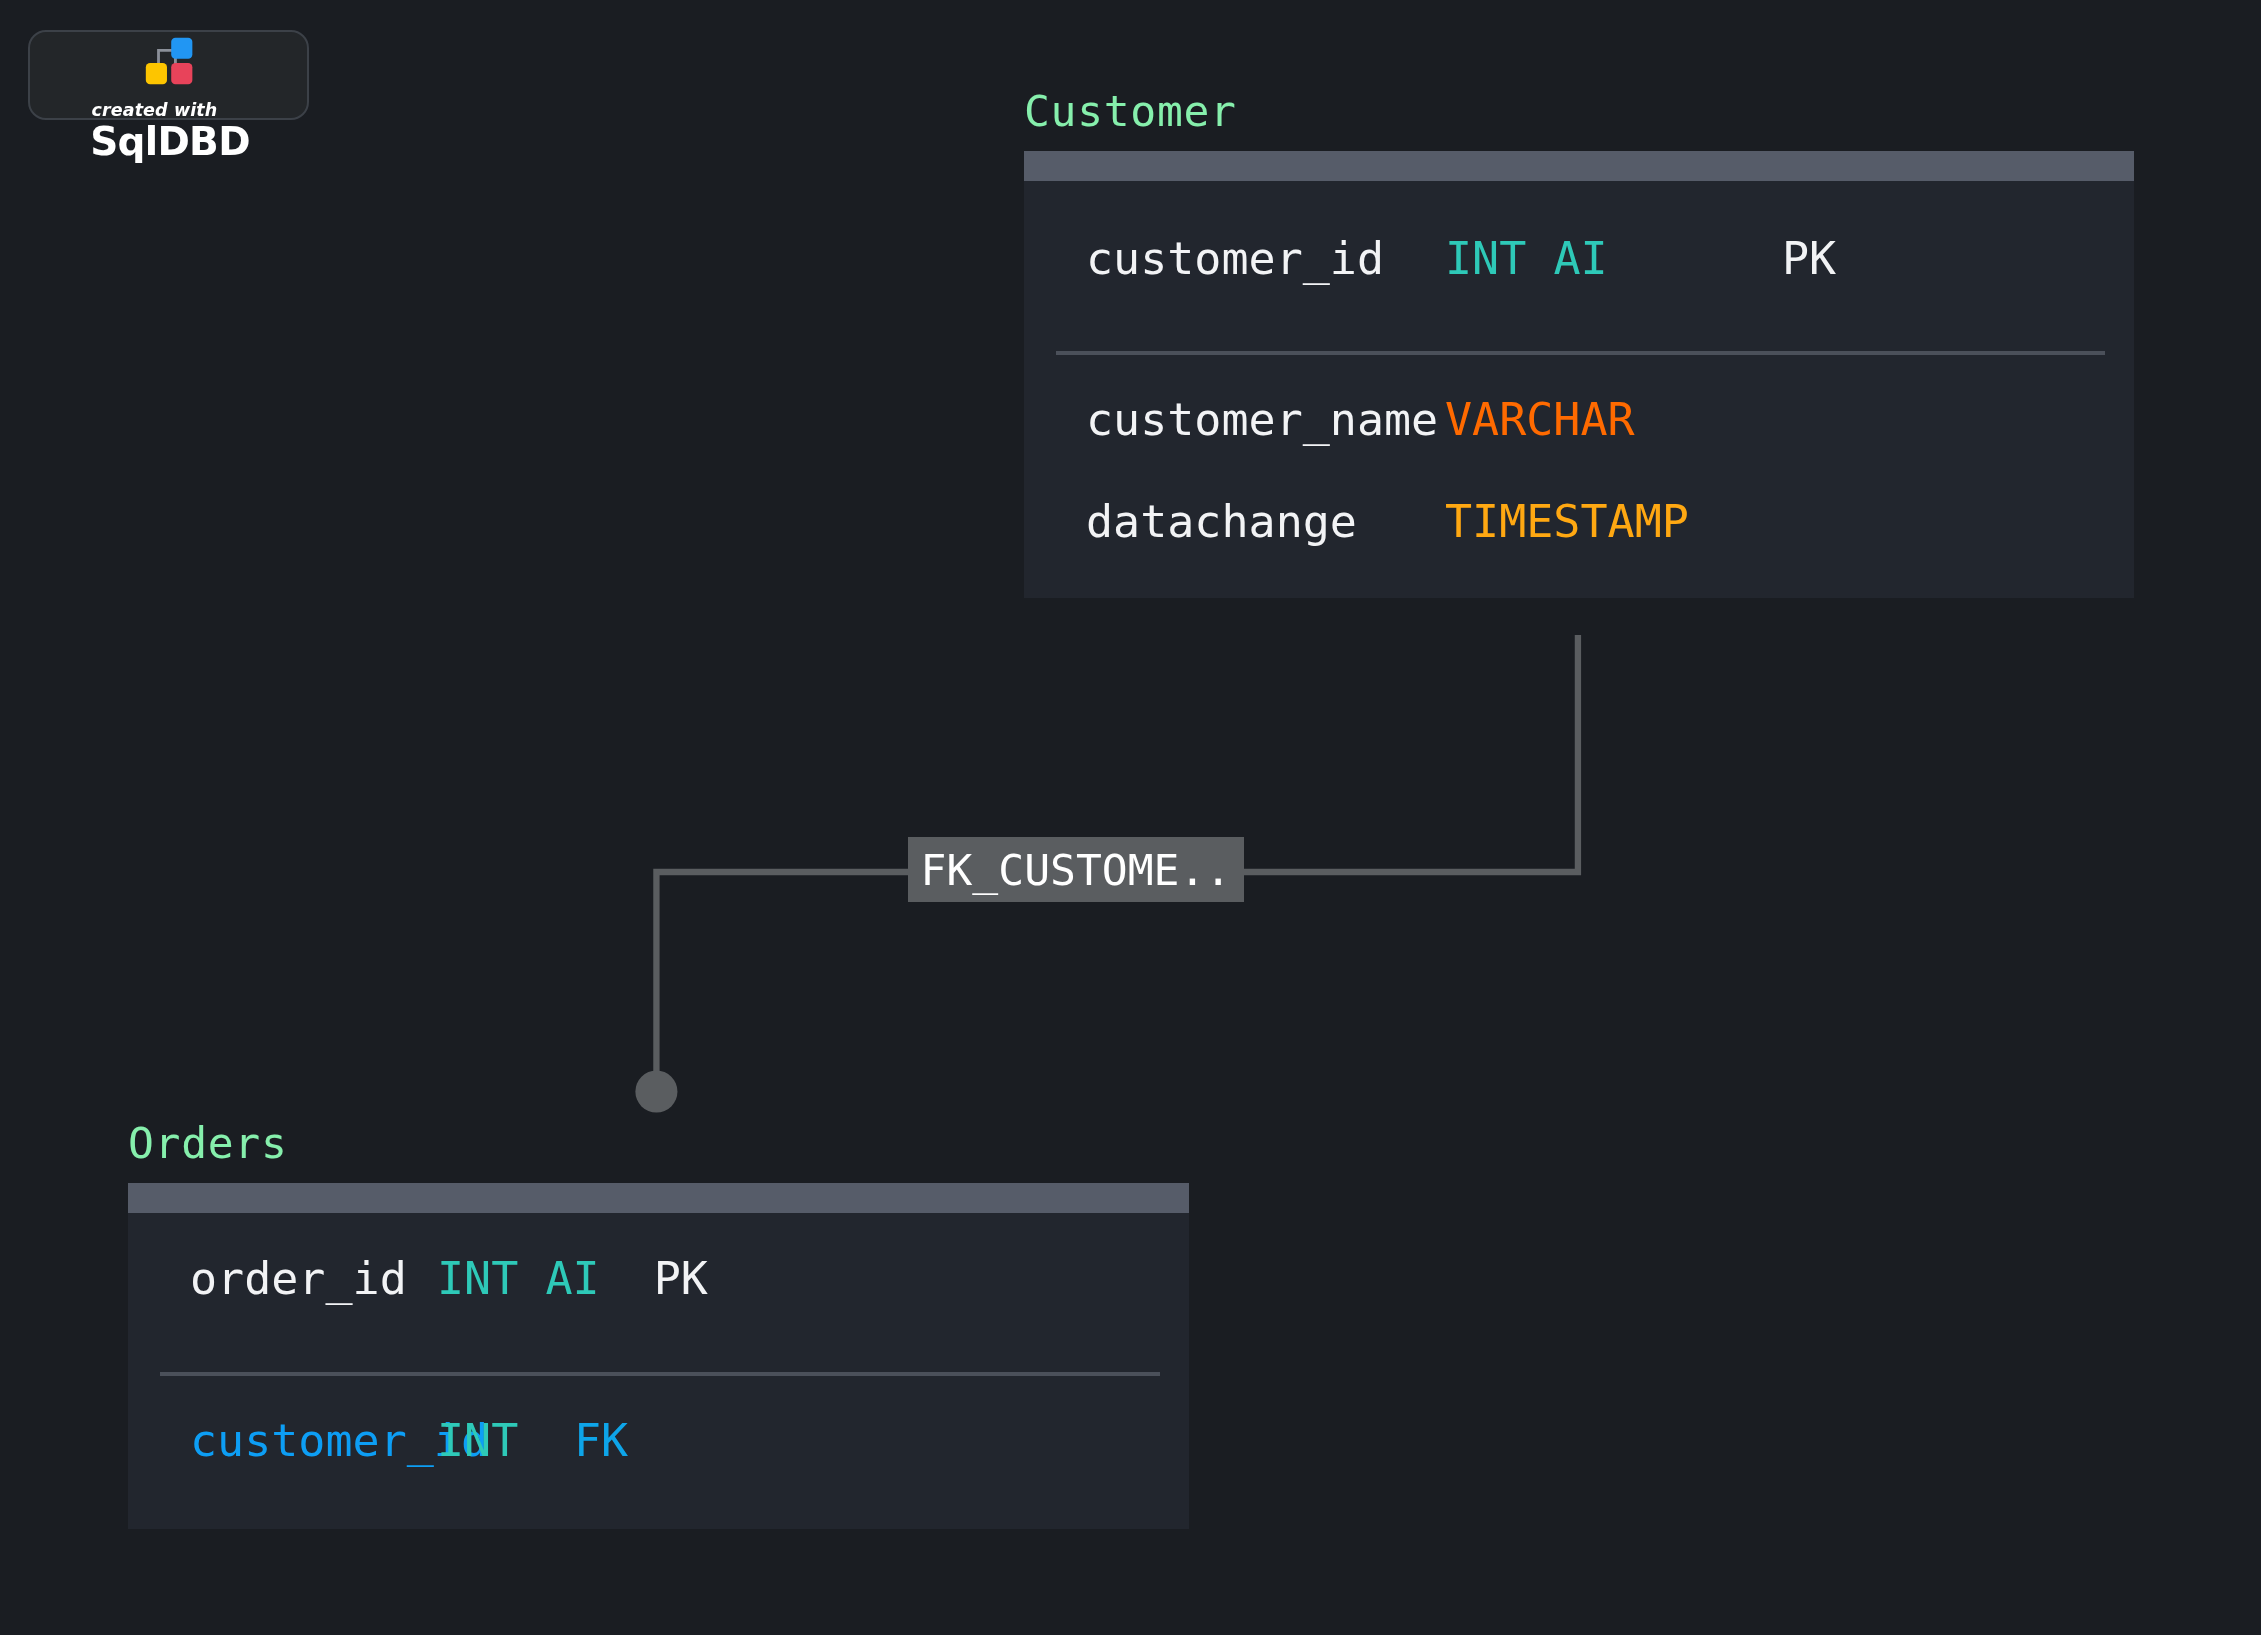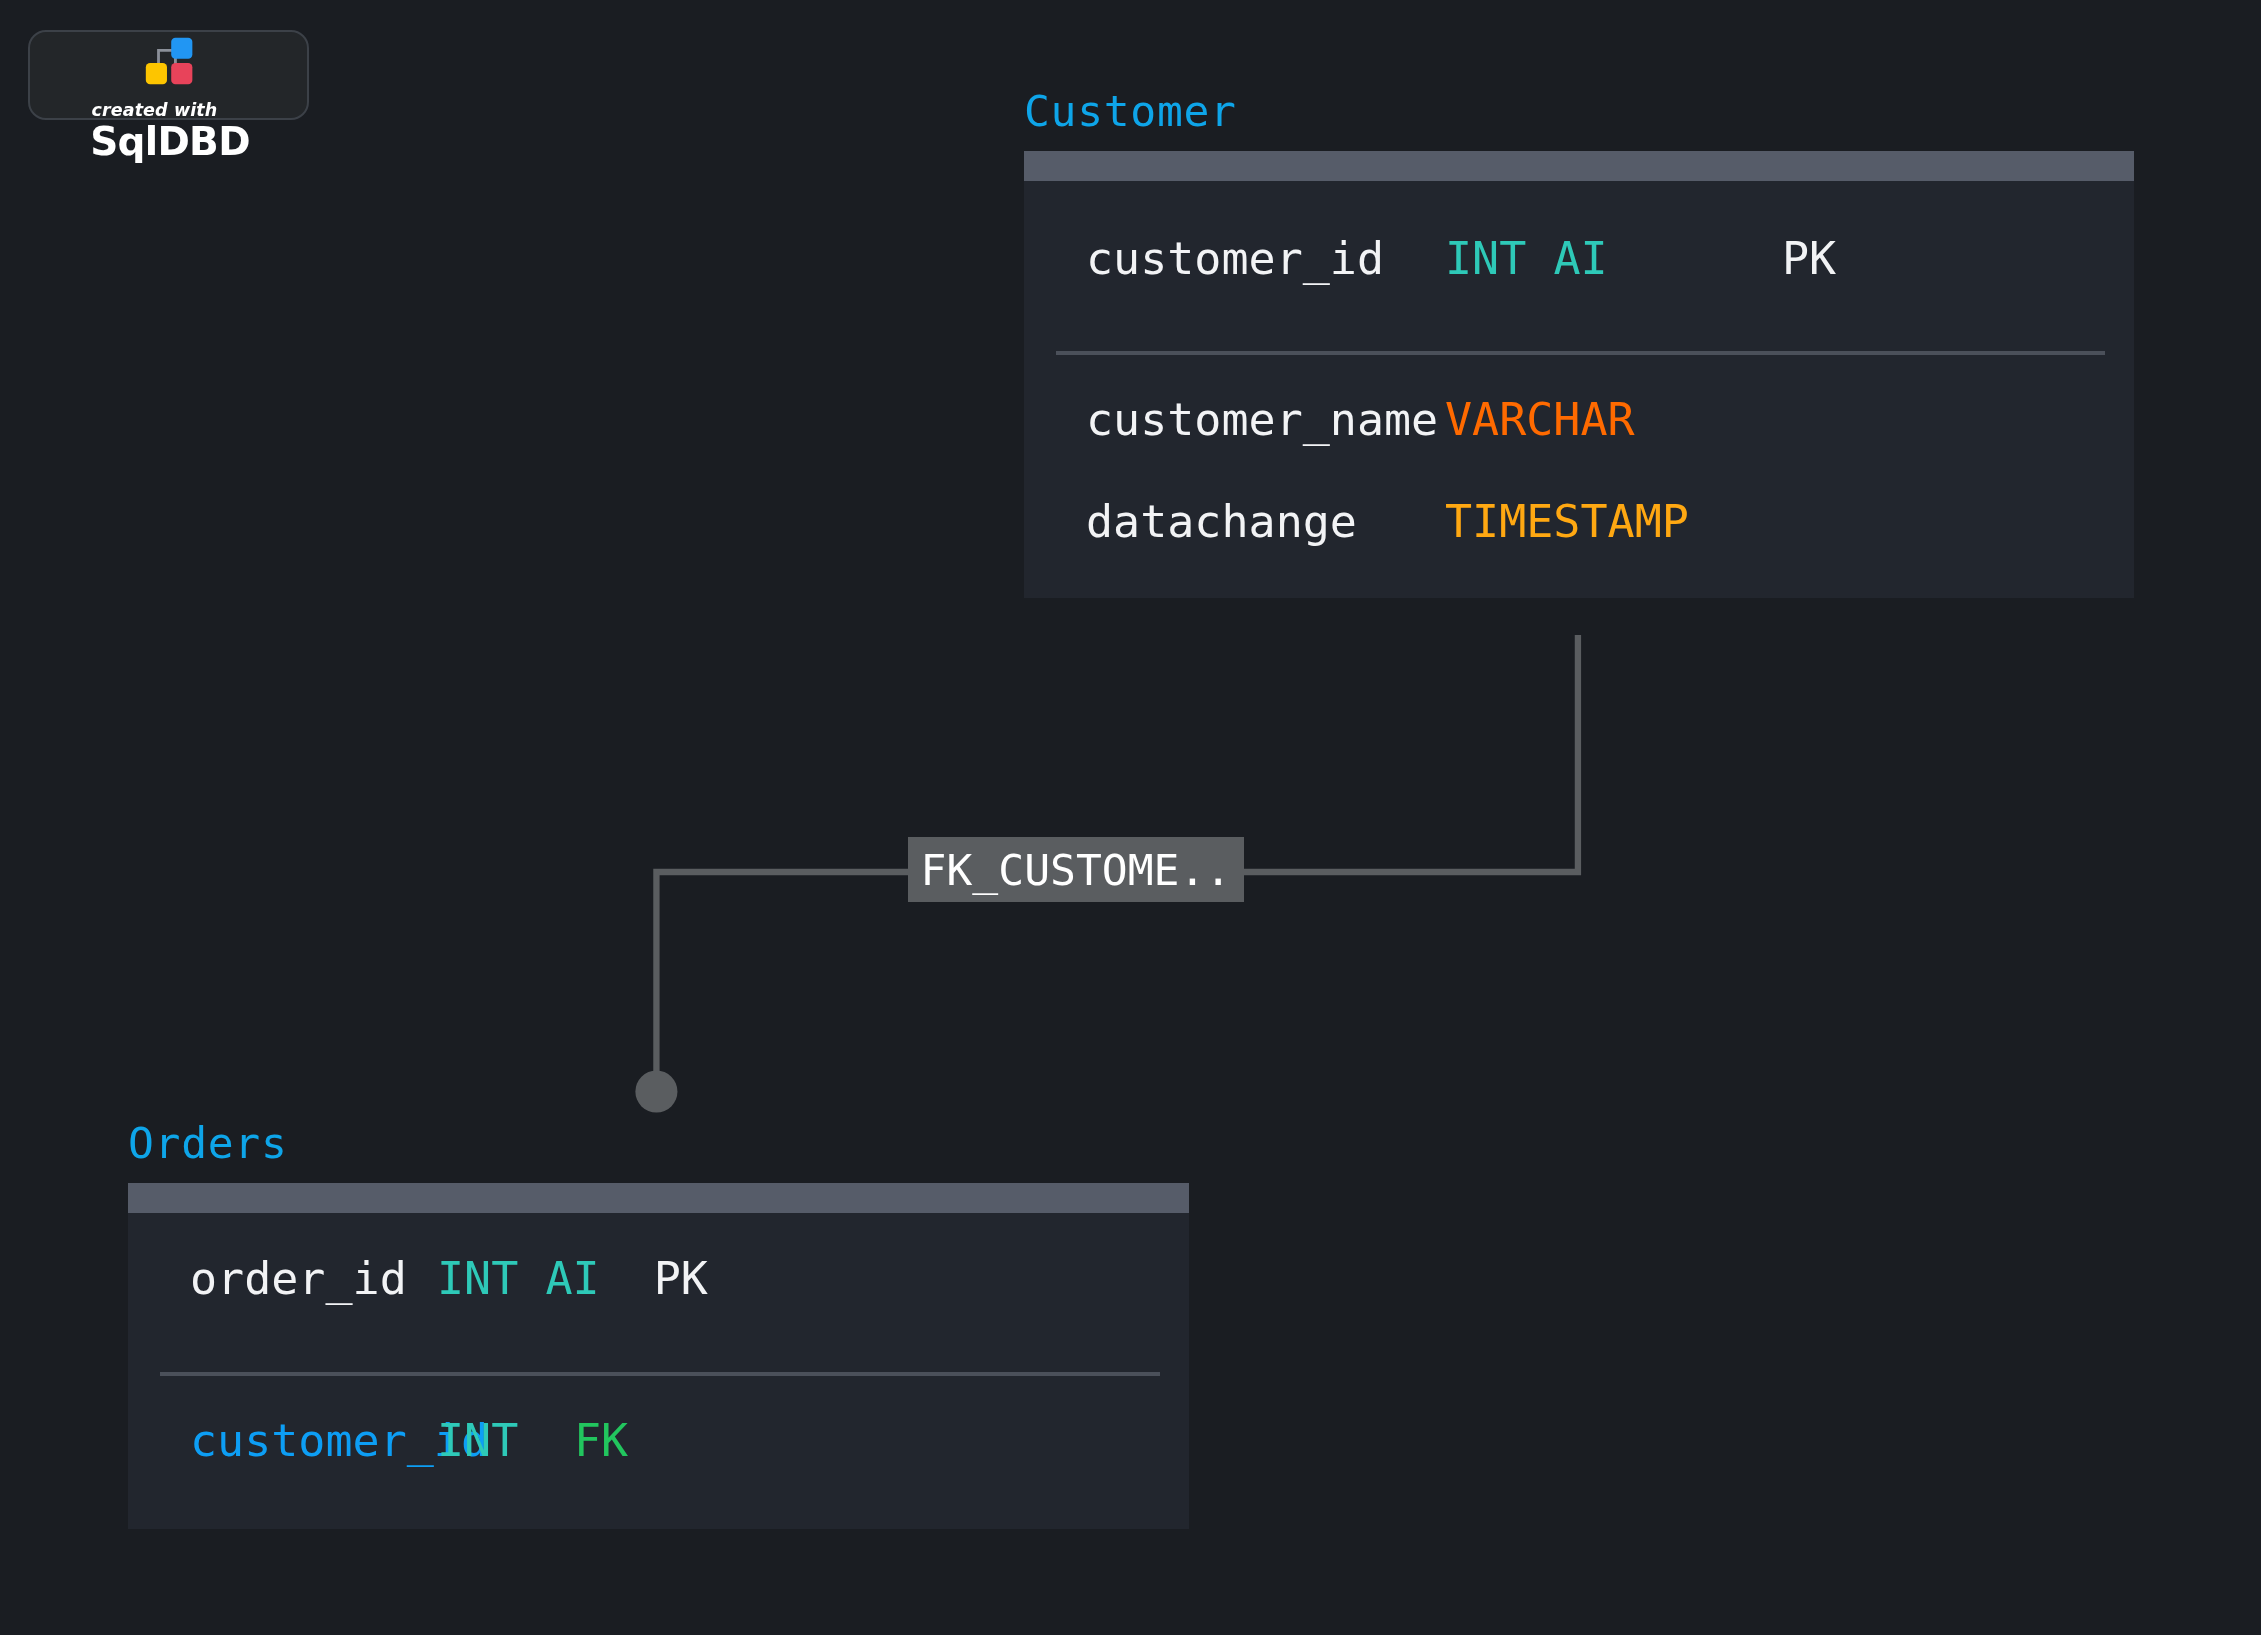--- a/index.html
+++ b/index.html
@@ -70,21 +70,21 @@
     letter-spacing: -0.7px;
   }
 
   
   .table-block {
     position: absolute;
   }
   .table-title {
     font-family: "DejaVu Sans Mono", "Liberation Mono", monospace;
     font-size: 43px;
-    color: #0ea5e9;
+    color: #86efac;
     letter-spacing: 0.7px;
     line-height: 1;
     margin-bottom: 18px;
     white-space: nowrap;
   }
   .table-card {
     background: #22262e;
     position: relative;
   }
   .table-header-bar {
@@ -98,21 +98,21 @@
     display: flex;
     align-items: flex-end;
     white-space: nowrap;
     font-family: "DejaVu Sans Mono", "Liberation Mono", monospace;
     line-height: 1;
   }
   .col-name   { color: #f2f3f5; }
   .col-type   { color: #2ec9b8; }
   .col-key    { color: #f2f3f5; }
   .col-name.fk { color: #0d9ef5; }
-  .col-key.fk  { color: #22c55e; }
+  .col-key.fk  { color: #0ea5e9; }
   .type-varchar   { color: #ff6a00; }
   .type-timestamp { color: #ffa812; }
 
   .row-divider {
     height: 4.9px;
     background: #4b505a;
   }
 
   
   #customer-block { left: 1024px; top: 90px; }

